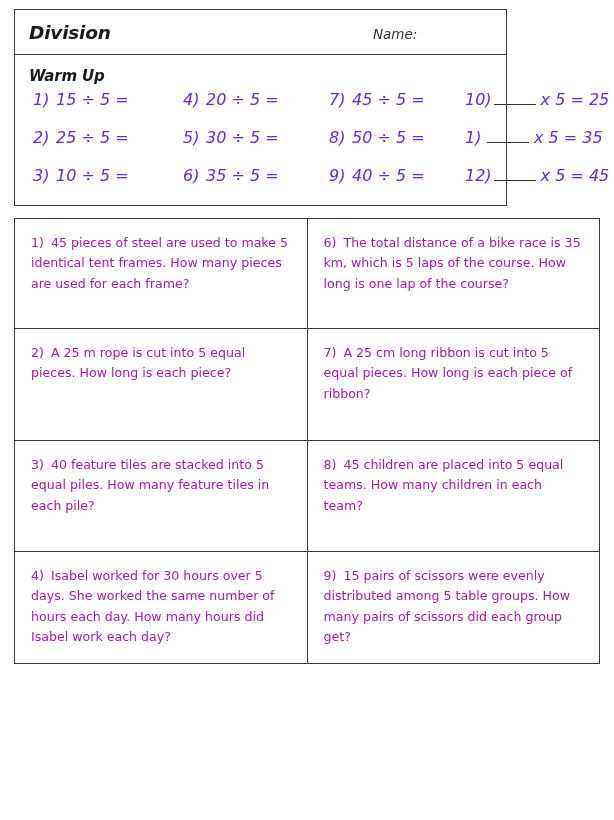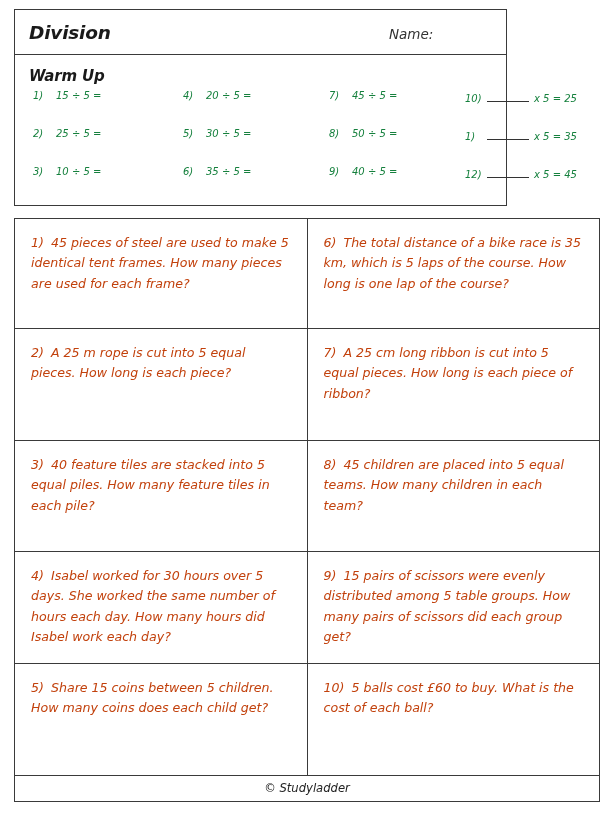--- a/index.html
+++ b/index.html
@@ -48,21 +48,21 @@
     top: 12px;
     font-size: 18.5px;
     font-weight: bold;
     font-style: italic;
     letter-spacing: -0.2px;
     font-family: "DejaVu Sans", sans-serif;
   }
 
   .name-label {
     position: absolute;
-    left: 374px;
+    left: 358px;
     top: 16px;
     font-size: 13.5px;
     font-style: italic;
     color: #333;
     font-family: "DejaVu Sans", sans-serif;
   }
 
   .warmup-title {
     position: absolute;
     left: 14px;
@@ -80,24 +80,24 @@
     top: 80px;
     width: 586px;
   }
   .warmup-row {
     position: relative;
     height: 38px;
   }
   .wu-cell {
     position: absolute;
     top: 0;
-    font-size: 10px;
+    font-size: 16px;
     font-style: italic;
     white-space: nowrap;
-    color: #15803d;
+    color: #6d28d9;
   }
   .wu-col0 { left: 18px; }
   .wu-col1 { left: 168px; }
   .wu-col2 { left: 314px; }
   .wu-col3 { left: 450px; font-style: italic; }
 
   .wu-num {
     display: inline-block;
     min-width: 20px;
   }
@@ -128,23 +128,22 @@
     display: flex;
     width: 100%;
   }
   .prob-cell {
     width: 50%;
     box-sizing: border-box;
     border-right: 1.3px solid #3a3a3a;
     border-bottom: 1.3px solid #3a3a3a;
     padding: 14px 16px 6px 16px;
     font-size: 12.6px;
-    font-style: italic;
     line-height: 1.62;
-    color: #c2410c;
+    color: #a21caf;
   }
   .prob-r1 .prob-cell { height: 110px; }
   .prob-r2 .prob-cell { height: 112px; }
   .prob-r3 .prob-cell { height: 111px; }
   .prob-r4 .prob-cell { height: 112px; }
   .prob-r5 .prob-cell { height: 112px; }
 
   .prob-num {
     margin-right: 7px;
   }
@@ -265,28 +264,17 @@
 
     <div class="prob-row prob-r4">
       <div class="prob-cell">
         <span class="prob-num">4)</span><span>Isabel worked for 30 hours over 5 days. She worked the same number of hours each day. How many hours did Isabel work each day?</span>
       </div>
       <div class="prob-cell">
         <span class="prob-num">9)</span><span>15 pairs of scissors were evenly distributed among 5 table groups. How many pairs of scissors did each group get?</span>
       </div>
     </div>
 
-    <div class="prob-row prob-r5">
-      <div class="prob-cell">
-        <span class="prob-num">5)</span><span>Share 15 coins between 5 children. How many coins does each child get?</span>
-      </div>
-      <div class="prob-cell">
-        <span class="prob-num">10)</span><span>5 balls cost £60 to buy. What is the cost of each ball?</span>
-      </div>
-    </div>
 
   </div>
 
-  <div class="footer">
-    <span class="footer-text">© Studyladder</span>
-  </div>
 
 </div>
 
 </body></html>

